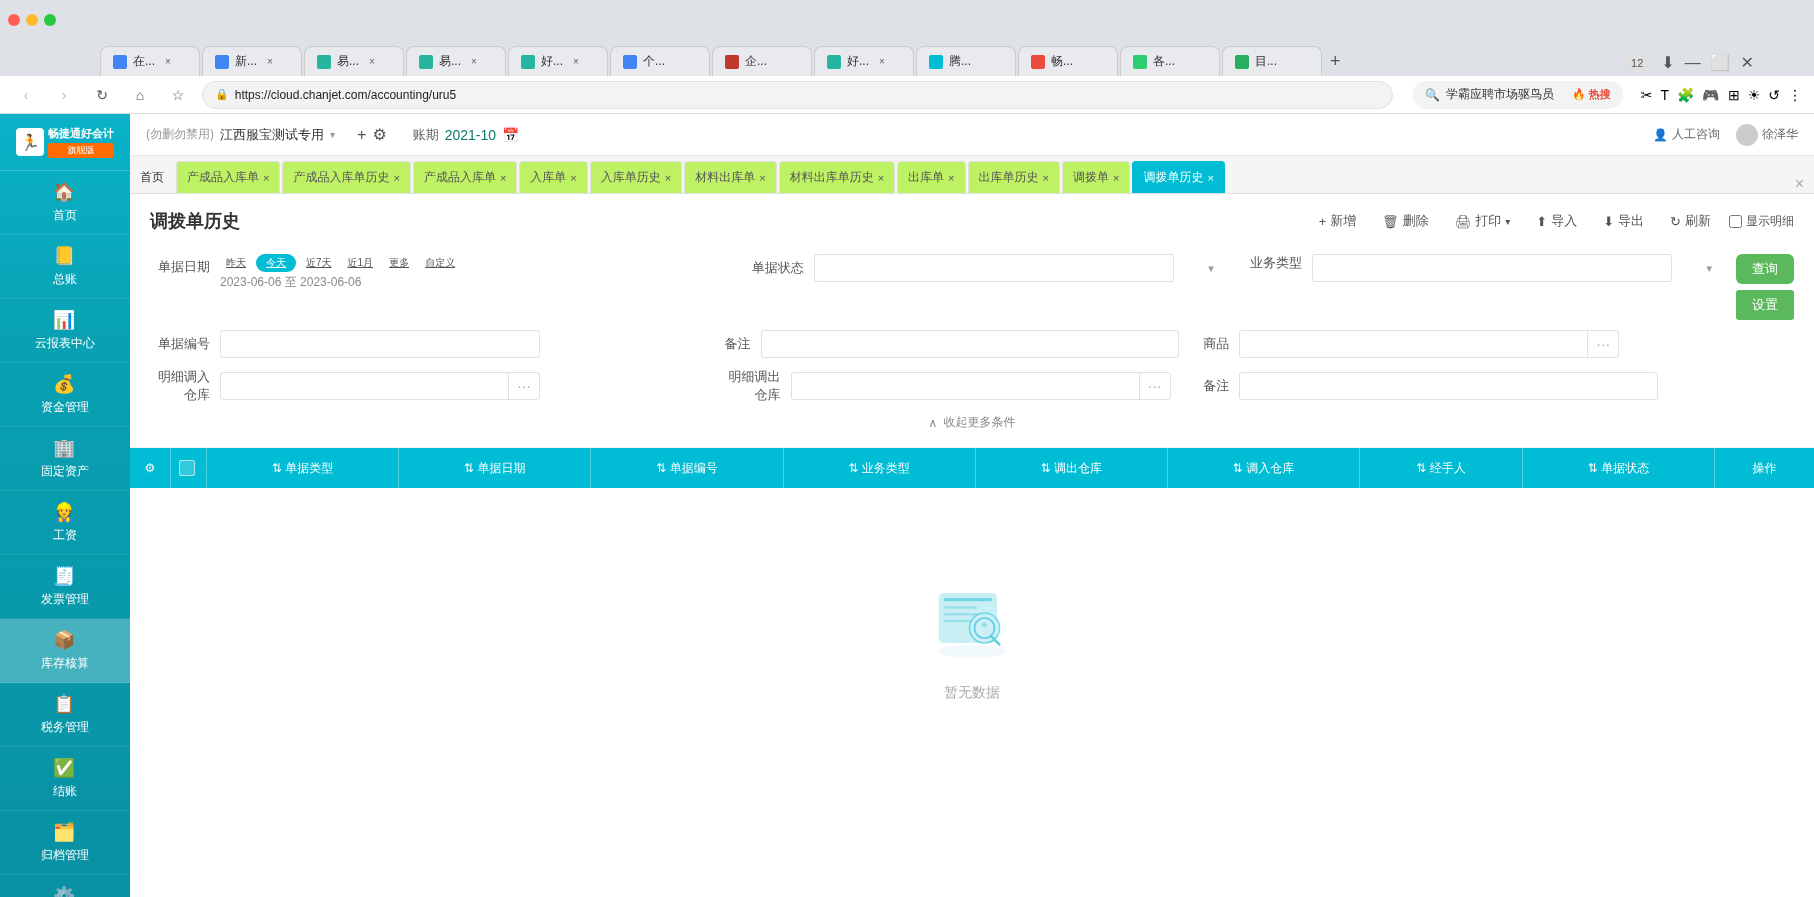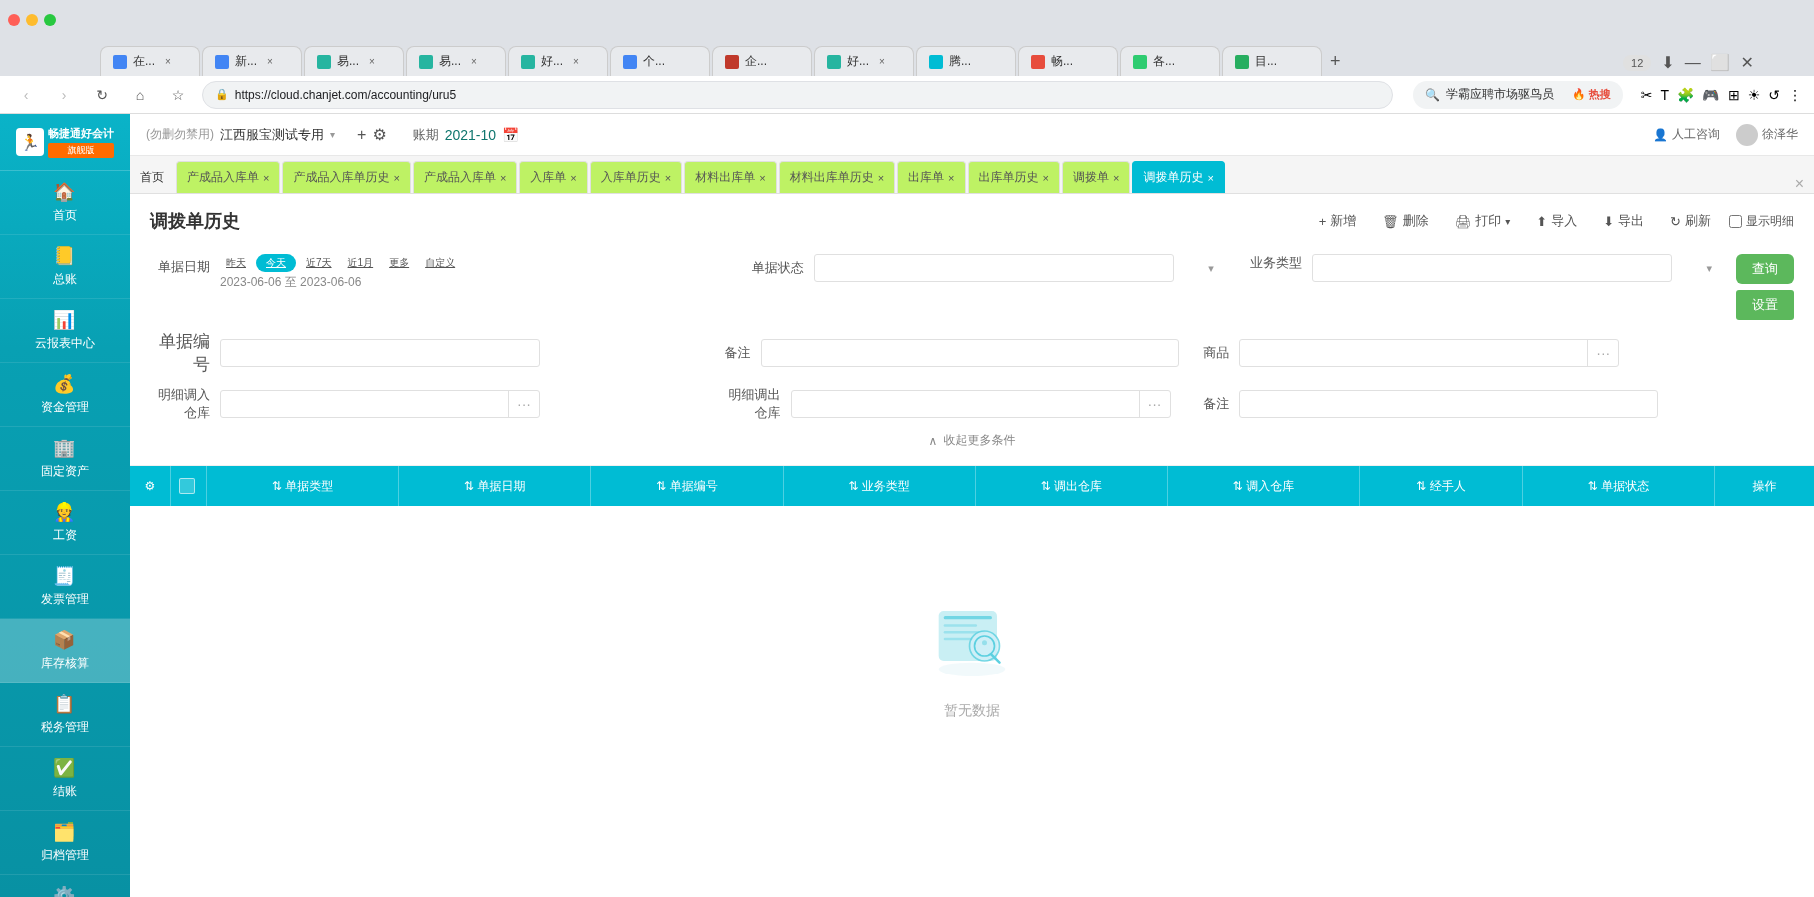--- a/index.html
+++ b/index.html
@@ -420,21 +420,21 @@
           </div>
 
           <div class="query-btn-group" style="margin-left:16px; flex-shrink:0;">
             <button class="query-btn">查询</button>
             <button class="settings-btn">设置</button>
           </div>
         </div>
 
         <div style="display:flex; align-items:center; width:100%; gap:0; margin-top:10px;">
           <div style="display:flex; align-items:center; flex:1.2;">
-            <span style="width:70px; font-size:17px; color:#555; text-align:right; padding-right:10px; flex-shrink:0;">单据编号</span>
+            <span style="width:70px; font-size:13px; color:#555; text-align:right; padding-right:10px; flex-shrink:0;">单据编号</span>
             <input type="text" class="filter-input" style="flex: 1 1 0%; max-width: 320px;">
           </div>
           <div style="display:flex; align-items:center; flex:1; margin-left:20px;">
             <span style="width:40px; font-size:13px; color:#555; text-align:right; padding-right:10px; flex-shrink:0;">备注</span>
             <input type="text" class="filter-input" style="flex: 1 1 0%;">
           </div>
           <div style="display:flex; align-items:center; flex:1; margin-left:20px;">
             <span style="width:40px; font-size:13px; color:#555; text-align:right; padding-right:10px; flex-shrink:0;">商品</span>
             <div class="filter-input-with-dots" style="flex:1;">
               <input type="text" style="flex: 1 1 0%; border: none; outline: none; padding: 0px 8px; font-size: 12px; height: 100%; background: transparent;">

